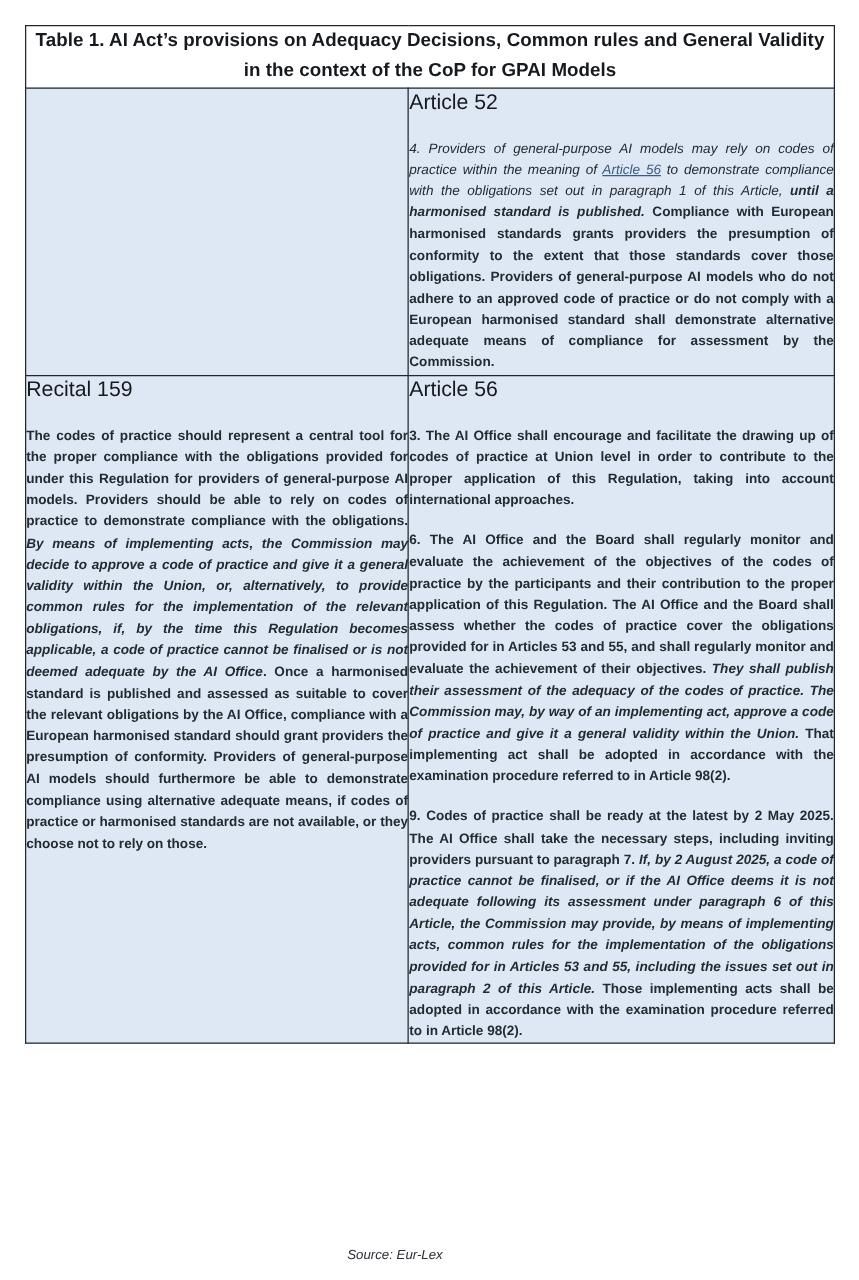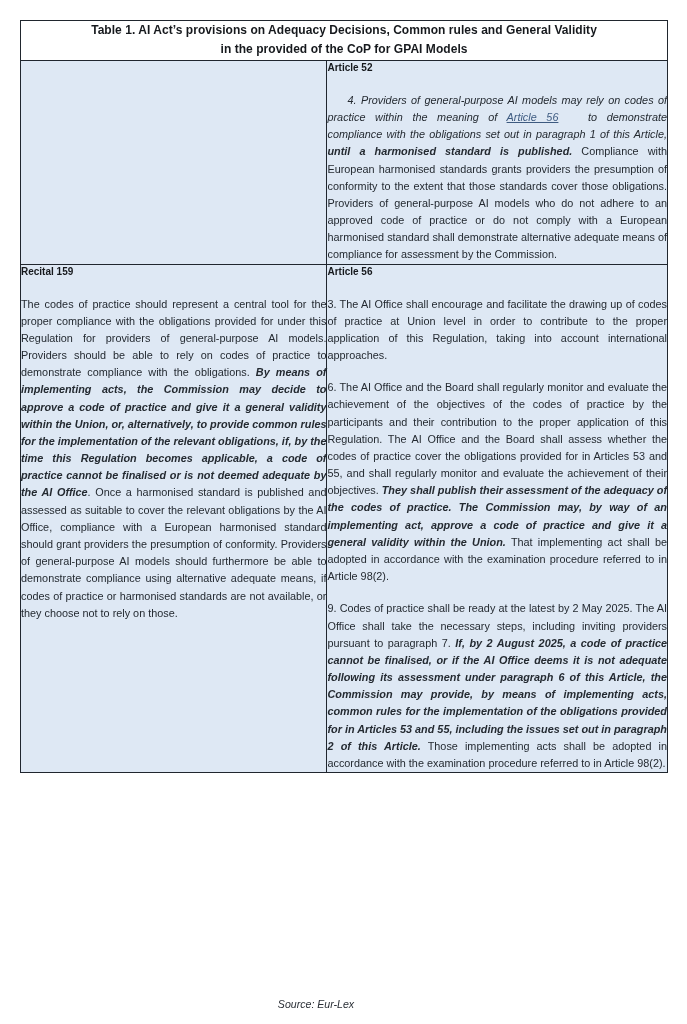--- a/index.html
+++ b/index.html
@@ -42,61 +42,61 @@
     padding: 0;
   }
 
   
   td.title-cell {
     background: #ffffff;
     padding: 10px 14px 11px 14px;
     text-align: center;
   }
   .title-line {
-    font-size: 12px;
+    font-size: 15px;
     font-weight: bold;
     line-height: 1.62;
     letter-spacing: 0.05px;
     color: #16191d;
   }
 
   
   td.body-cell {
     background: #dee8f4;
     padding: 14px 15px 16px 15px;
   }
   td.body-cell.empty-cell {
     padding: 0;
   }
 
   .col-left { width: 306px; }
   .col-right { width: 340px; }
 
   .cell-heading {
-    font-size: 10px;
-    font-weight: bold;
+    font-size: 17px;
+    font-weight: normal;
     color: #16191d;
     margin: 0 0 18px 0;
     line-height: 1.3;
   }
 
   .para {
     font-size: 10.85px;
     line-height: 1.585;
     text-align: justify;
     text-justify: inter-word;
     margin: 0 0 15px 0;
     color: #242a31;
     hyphens: none;
   }
   .para:last-child { margin-bottom: 0; }
 
-  .it { font-style: italic; padding-left: 20px; }
+  .it { font-style: italic; }
   .bi { font-style: italic; font-weight: bold; }
-  .up { font-style: normal; font-weight: normal; }
+  .up { font-style: normal; font-weight: bold; }
 
   a.xref {
     color: #3d5a80;
     text-decoration: underline;
     font-style: italic;
   }
 
   
   .source {
     position: absolute;
@@ -117,21 +117,21 @@
   <div class="table-wrap">
     <table class="ai-table">
       <colgroup>
         <col class="col-left">
         <col class="col-right">
       </colgroup>
       <tbody>
         <tr>
           <td class="title-cell" colspan="2">
             <div class="title-line">Table 1.  AI Act’s provisions on Adequacy Decisions, Common rules and General Validity</div>
-            <div class="title-line">in the provided of the CoP for GPAI Models</div>
+            <div class="title-line">in the context of the CoP for GPAI Models</div>
           </td>
         </tr>
         <tr>
           <td class="body-cell empty-cell"></td>
           <td class="body-cell">
             <div class="cell-heading">Article 52</div>
             <div class="paras">
                 <div class="para"><span class="it">4. Providers of general-purpose AI models may rely on codes of practice within the meaning of </span><a class="xref" href="#">Article 56</a><span class="it"> to demonstrate compliance with the obligations set out in paragraph 1 of this Article, </span><span class="bi">until a harmonised standard is published.</span><span class="up"> Compliance with European harmonised standards grants providers the presumption of conformity to the extent that those standards cover those obligations. Providers of general-purpose AI models who do not adhere to an approved code of practice or do not comply with a European harmonised standard shall demonstrate alternative adequate means of compliance for assessment by the Commission.</span></div>
               </div>
           </td>

